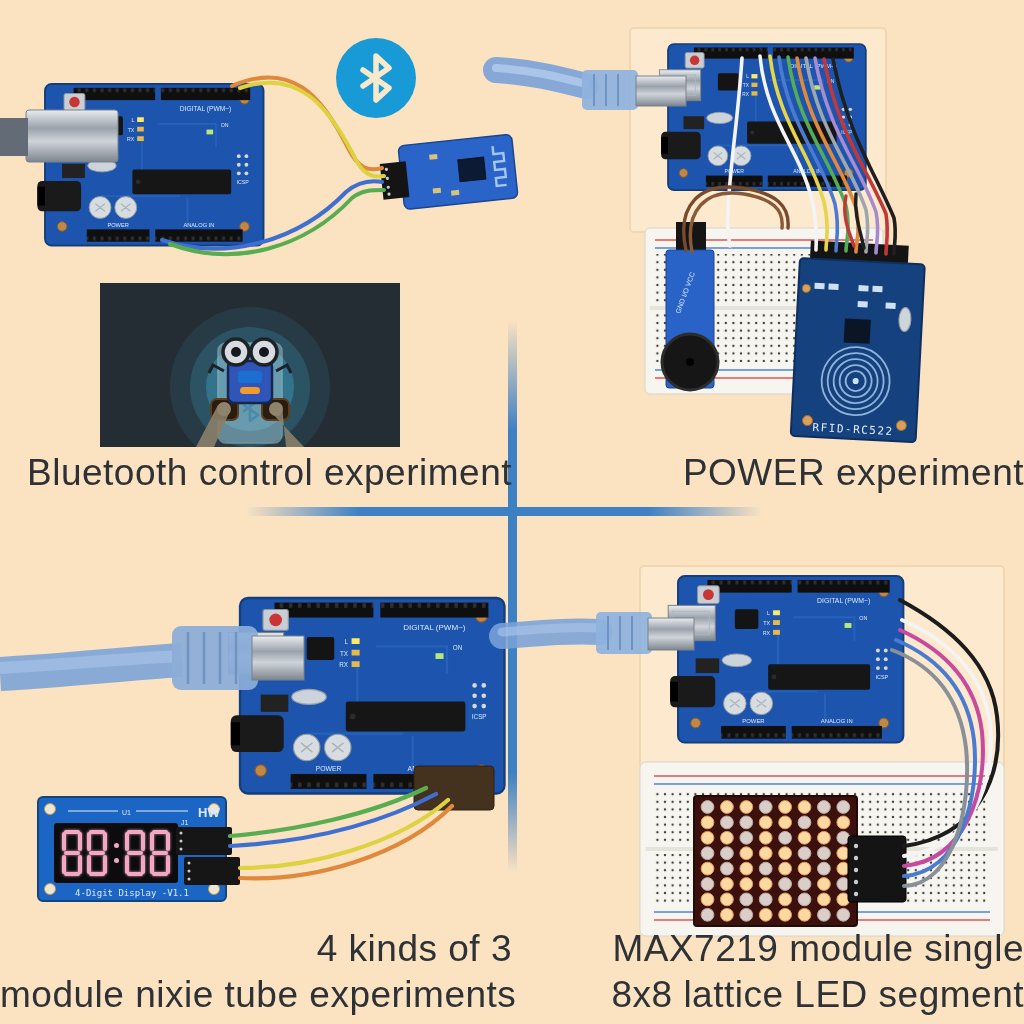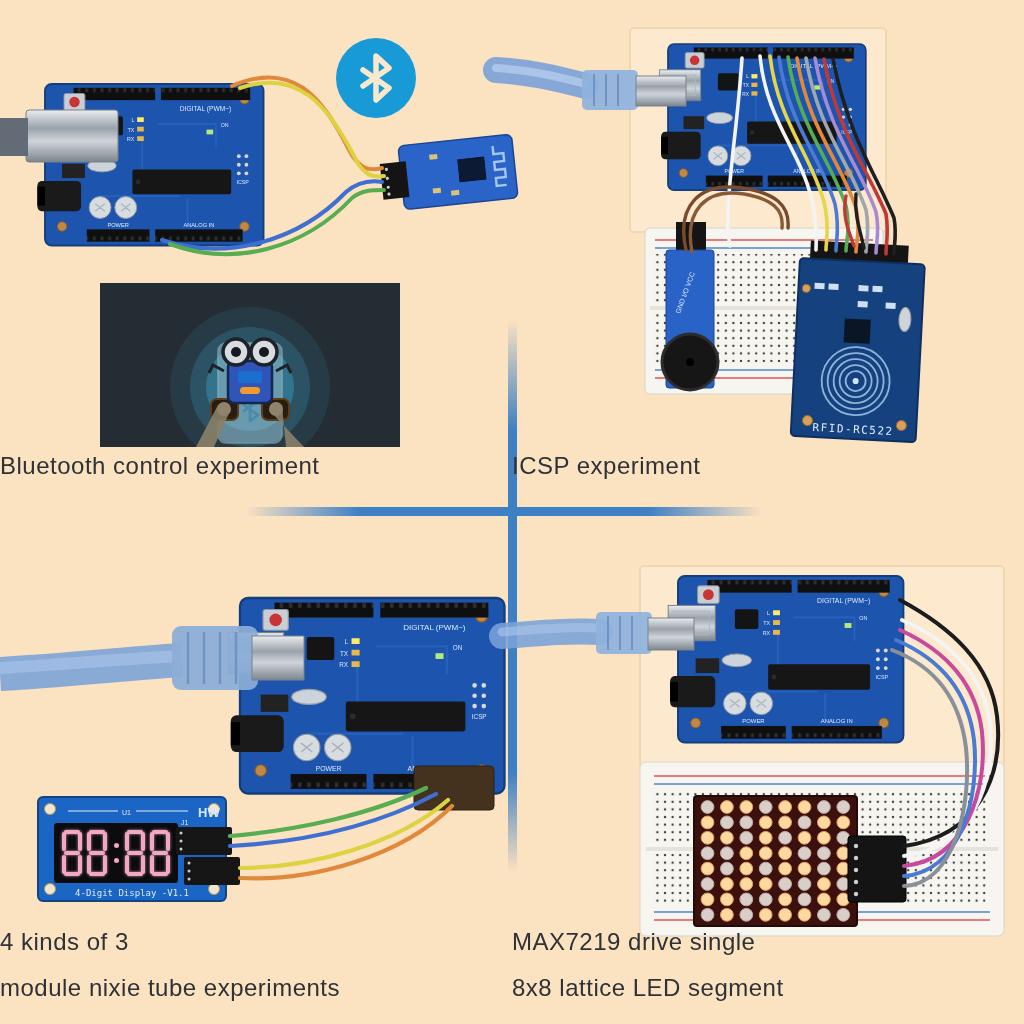--- a/index.html
+++ b/index.html
@@ -7,21 +7,21 @@
   body{position:relative;background:#fbe2c1;font-family:"Liberation Sans",sans-serif;overflow:hidden}
   .divider{position:absolute;z-index:0}
   #divider-h{left:246px;top:507px;width:516px;height:9px;
     background:linear-gradient(90deg,rgba(61,128,196,0),#3d80c4 22%,#3d80c4 78%,rgba(61,128,196,0))}
   #divider-v{left:508px;top:320px;width:9px;height:552px;
     background:linear-gradient(180deg,rgba(61,128,196,0),#3d80c4 20%,#3d80c4 82%,rgba(61,128,196,0))}
   #scene{position:absolute;left:0;top:0;z-index:1}
   #bt-icon{position:absolute;left:336px;top:38px;width:80px;height:80px;z-index:2}
   #robot-img{position:absolute;left:100px;top:283px;width:300px;height:164px;z-index:2;
     box-shadow:inset 0 0 0 2px #333c44}
-  .caption{position:absolute;width:512px;text-align:left;color:#2e3237;font-size:24px;
+  .caption{position:absolute;width:512px;text-align:right;color:#2e3237;font-size:37px;
     letter-spacing:.5px;z-index:2;white-space:nowrap}
   #cap-bt{left:0;top:452px}
   #cap-rfid{left:512px;top:452px}
   #cap-seg1{left:0;top:928px}
   #cap-seg2{left:0;top:974px}
   #cap-max1{left:512px;top:928px}
   #cap-max2{left:512px;top:974px}
   
   #seg-display{position:absolute;left:58px;top:827px;width:116px;height:52px;z-index:3;
     display:flex;align-items:center;justify-content:center;gap:5px}
@@ -436,17 +436,17 @@
       <b class="sg sg1"></b>
       <b class="sg sg2"></b>
       <b class="sg sg3"></b>
       <b class="sg sg4"></b>
       <b class="sg sg5"></b>
       <b class="sg sg6"></b>
     </div>
   </div>
 
 <div class="caption" id="cap-bt">Bluetooth control experiment</div>
-<div class="caption" id="cap-rfid">ICSP experiment</div>
+<div class="caption" id="cap-rfid">POWER experiment</div>
 <div class="caption" id="cap-seg1">4 kinds of 3</div>
 <div class="caption" id="cap-seg2">module nixie tube experiments</div>
-<div class="caption" id="cap-max1">MAX7219 drive single</div>
+<div class="caption" id="cap-max1">MAX7219 module single</div>
 <div class="caption" id="cap-max2">8x8 lattice LED segment</div>
 
 </body></html>

